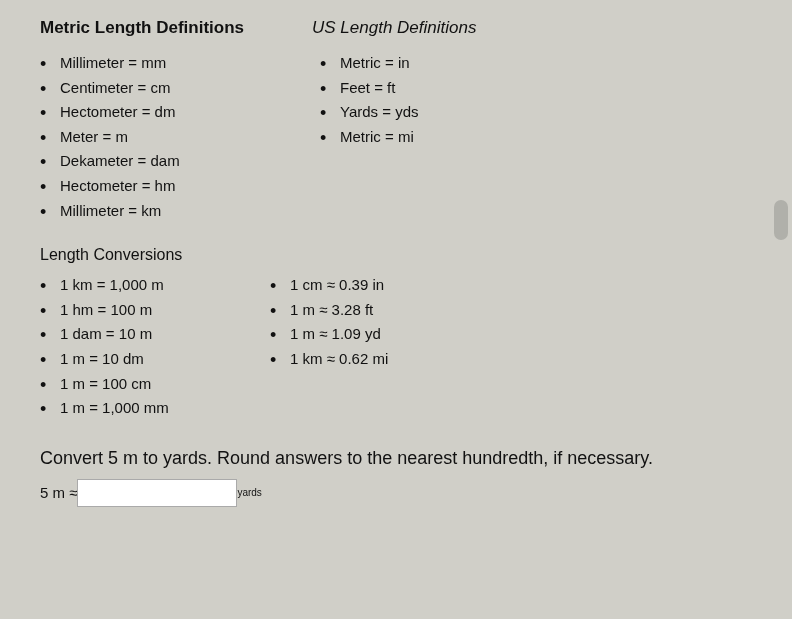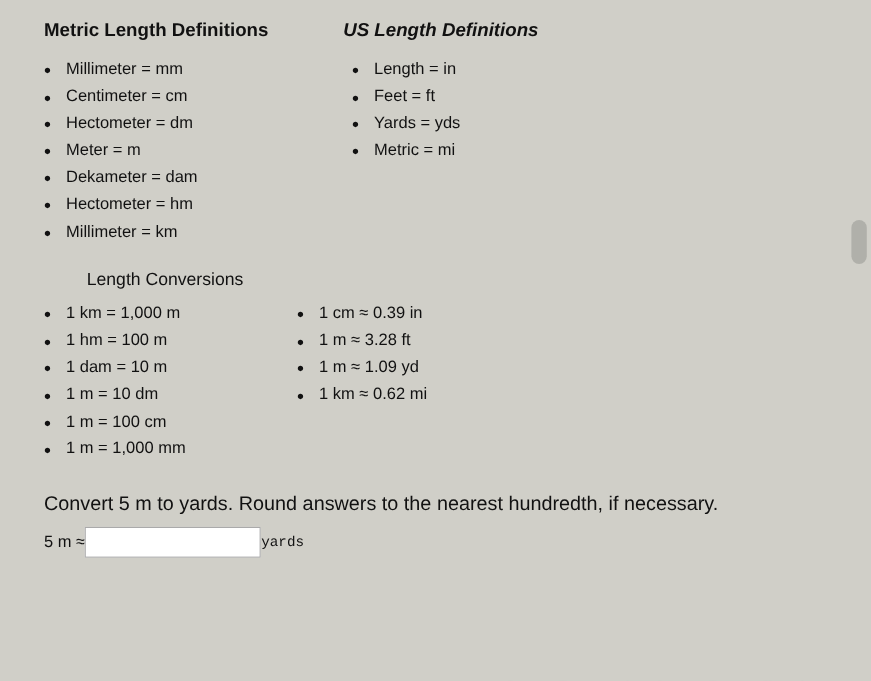--- a/index.html
+++ b/index.html
@@ -53,21 +53,21 @@
 
     .header-metric {
       font-size: 17px;
       font-weight: bold;
       color: #111;
       margin-right: 8px;
     }
 
     .header-us {
       font-size: 17px;
-      font-weight: bold;
+      font-weight: normal;
       font-style: italic;
       color: #111;
       margin-left: 60px;
     }
 
     
     .definitions-row {
       display: flex;
       flex-direction: row;
       align-items: flex-start;
@@ -98,21 +98,20 @@
       line-height: 1.2;
       margin-right: 4px;
     }
 
     
     .conversions-header-row {
       display: flex;
       flex-direction: row;
       align-items: flex-start;
       margin-bottom: 12px;
-      text-align: center;
     }
 
     .conversions-metric-title {
       font-size: 16px;
       font-weight: normal;
       color: #111;
       flex: 0 0 220px;
     }
 
     .conversions-us-title {
@@ -160,23 +159,22 @@
     .answer-input {
       width: 160px;
       height: 28px;
       background: white;
       border: 1px solid #aaa;
       font-size: 14px;
       padding: 2px 4px;
     }
 
     .answer-unit {
-      font-size: 13px;
-      color: #111;
-      font-family: Liberation Mono, monospace;
+      font-size: 10px;
+      color: #111;
     }
 
     
     .scrollbar-hint {
       position: absolute;
       right: 4px;
       top: 200px;
       width: 14px;
       height: 40px;
       background: #b0b0aa;
@@ -256,21 +254,21 @@
           </div>
           <div class="list-item">
             <span class="bullet">•</span>
             <span>Millimeter = km</span>
           </div>
         </div>
       <div class="col-us">
 
       <div class="list-item">
             <span class="bullet">•</span>
-            <span>Length = in</span>
+            <span>Metric = in</span>
           </div>
           <div class="list-item">
             <span class="bullet">•</span>
             <span>Feet = ft</span>
           </div>
           <div class="list-item">
             <span class="bullet">•</span>
             <span>Yards = yds</span>
           </div>
           <div class="list-item">

